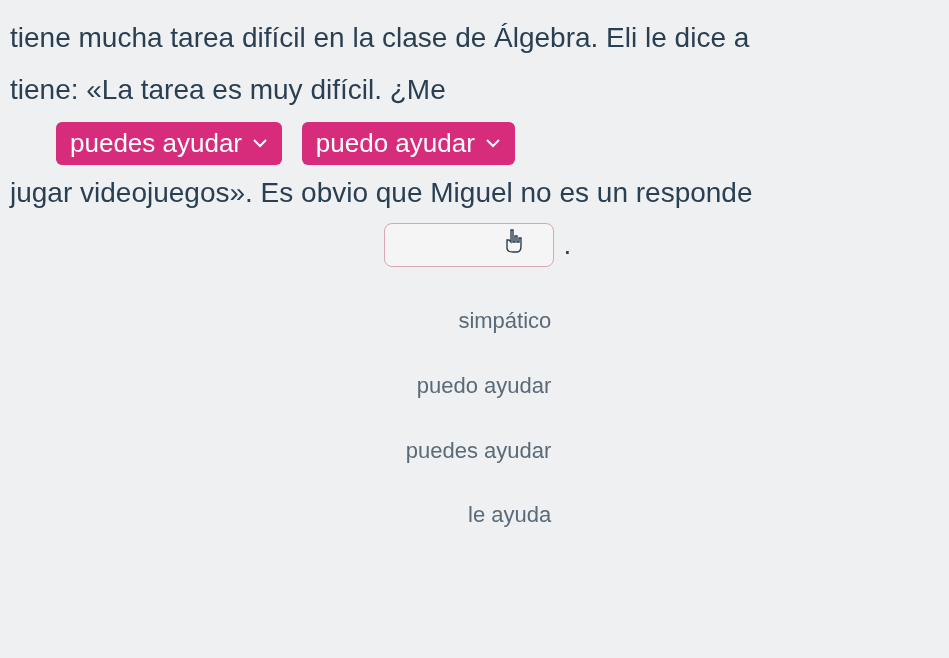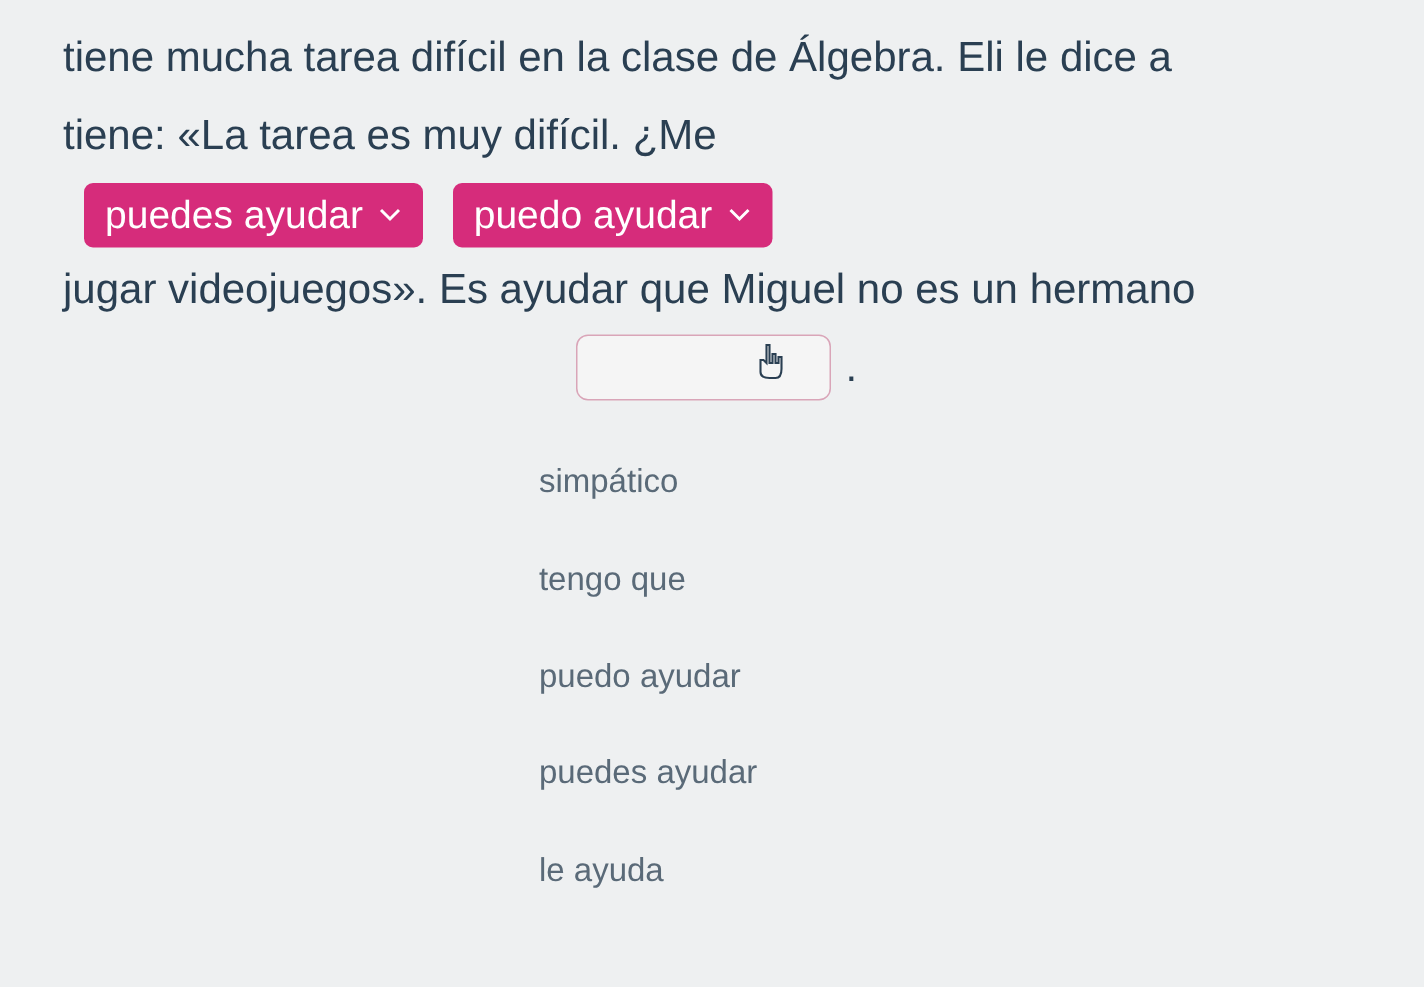--- a/index.html
+++ b/index.html
@@ -16,21 +16,20 @@
       padding: 12px 10px;
       overflow: hidden;
       font-size: 28px;
       line-height: 1.85;
     }
     .content {
       display: block;
     }
     .text-span {
       color: #2a3f52;
-      margin-left: 32px;
     }
     .select-filled {
       display: inline-flex;
       align-items: center;
       background: #d62c7b;
       color: #fff;
       border-radius: 6px;
       padding: 6px 14px;
       font-size: 26px;
       margin: 0 6px;
@@ -102,20 +101,21 @@
       background: #eef0f1;
       width: 240px;
       padding: 18px 0 10px 0;
       z-index: 5;
     }
     .dropdown-item {
       font-size: 22px;
       color: #5a6a78;
       padding: 12px 24px;
       cursor: pointer;
+      text-align: right;
     }
     .cursor-icon {
       position: absolute;
       right: 28px;
       top: 4px;
       font-size: 20px;
       pointer-events: none;
     }
     .period {
       margin-left: 4px;
@@ -148,35 +148,34 @@
       <span class="chev-white">
         <svg viewBox="0 0 16 12">
             <path d="M2 3 L8 9 L14 3" stroke="currentColor" stroke-width="2" fill="none"></path>
           </svg>
       </span>
     </span>
   </div>
 
 
   <div>
-    <span class="text-span">jugar videojuegos». Es ayudar que Miguel no es un hermano</span>
+    <span class="text-span">jugar videojuegos». Es obvio que Miguel no es un responde</span>
   </div>
 
   <div class="center-row">
     <span class="select-empty-hover">
       <span class="cursor-icon">
         <svg width="22" height="26" viewBox="0 0 22 26">
           <path d="M8 2 L8 14 L6 12 L4 12 L4 20 Q4 24 10 24 L14 24 Q18 24 18 18 L18 10 L16 10 L16 14 L14 14 L14 8 L12 8 L12 14 L10 14 L10 2 Z" fill="none" stroke="#2a3f52" stroke-width="1.4"></path>
         </svg>
       </span>
     </span>
     <span class="text-span period">.</span>
 
     <div class="dropdown-list">
       <div class="dropdown-item">simpático</div>
-      <div class="dropdown-item">tengo que</div>
       <div class="dropdown-item">puedo ayudar</div>
       <div class="dropdown-item">puedes ayudar</div>
       <div class="dropdown-item">le ayuda</div>
     </div>
   </div>
 
 </div>
 
 </body></html>

